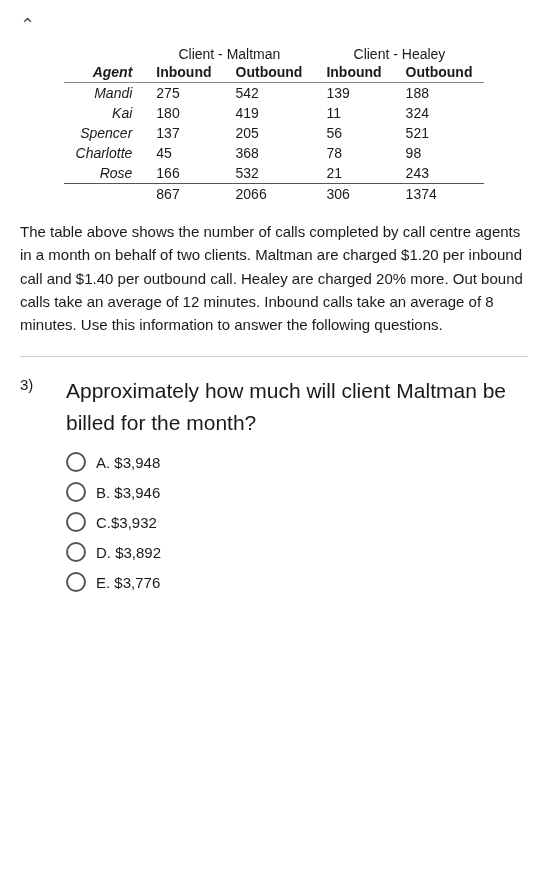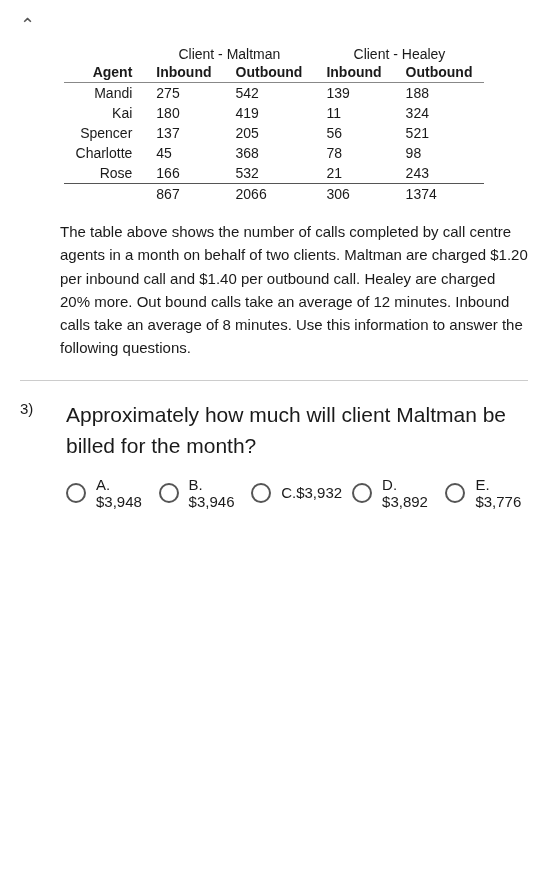--- a/index.html
+++ b/index.html
@@ -41,20 +41,21 @@
       font-size: 14px;
     }
 
     table th, table td {
       padding: 2px 12px;
       text-align: left;
     }
 
     table th:first-child, table td:first-child {
       text-align: right;
+      font-style: italic;
     }
 
     .col-header-group {
       text-align: center;
       font-weight: normal;
       padding-bottom: 0;
     }
 
     .sub-header {
       font-weight: bold;
@@ -72,21 +73,20 @@
     .agent-col {
       text-align: right;
       min-width: 70px;
     }
 
     .description {
       font-size: 15px;
       line-height: 1.55;
       margin-bottom: 20px;
       color: #1a1a1a;
-      margin-left: 40px;
     }
 
     .divider {
       border: none;
       border-top: 1px solid #ccc;
       margin: 18px 0;
     }
 
     .question-section {
       display: flex;
@@ -107,21 +107,21 @@
 
     .question-text {
       font-size: 21px;
       line-height: 1.5;
       margin-bottom: 14px;
     }
 
     .options-list {
       list-style: none;
       display: flex;
-      flex-direction: row;
+      flex-direction: column;
       gap: 10px;
     }
 
     .option-item {
       display: flex;
       align-items: center;
       gap: 10px;
       font-size: 15px;
       cursor: pointer;
     }

